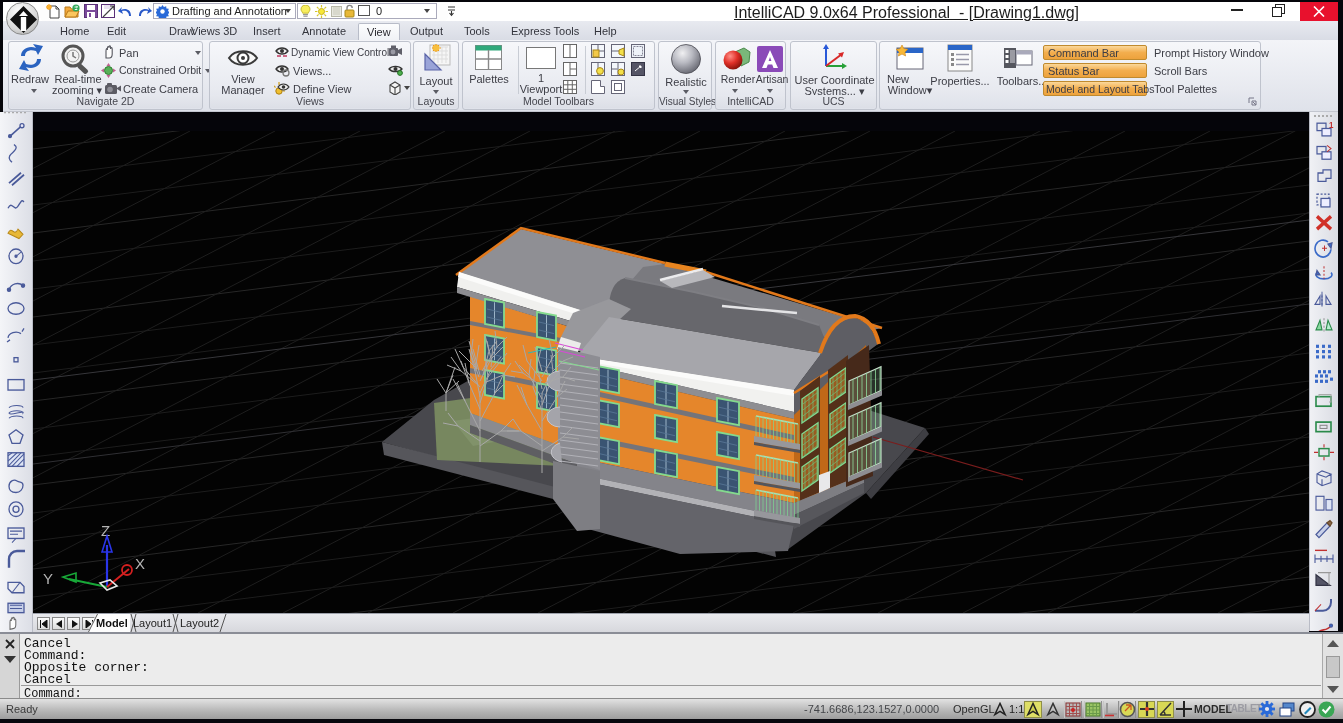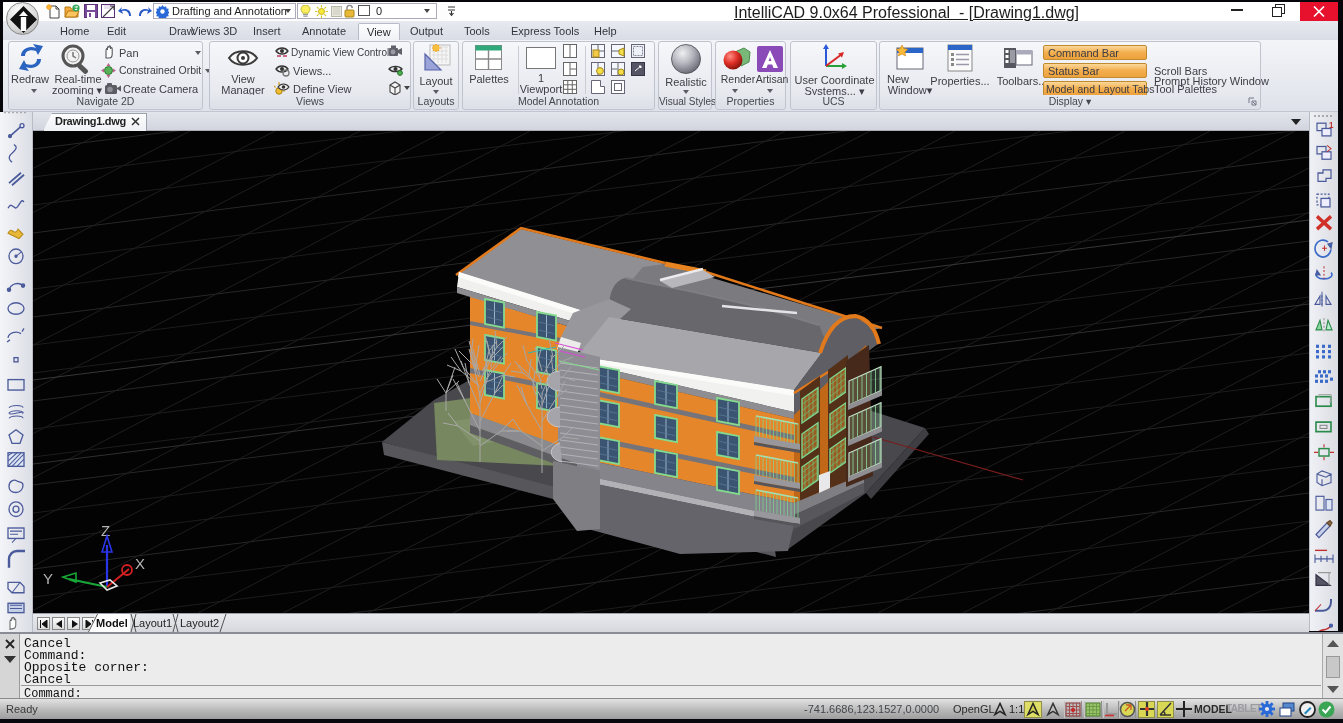--- a/index.html
+++ b/index.html
@@ -291,21 +291,21 @@
           <rect x="3.5" y="3.5" width="7" height="7" fill="#fff" stroke="#667"></rect>
         </svg>
       <svg class="abs" style="left:168px;top:2px;" width="15" height="14" viewBox="0 0 15 14">
           <rect x="0.5" y="0.5" width="13" height="13" fill="#eef2f8" stroke="#667"></rect>
           <rect x="2.5" y="2.5" width="9" height="9" fill="none" stroke="#889" stroke-dasharray="2 1"></rect>
         </svg>
       <svg class="abs" style="left:168px;top:20px;" width="15" height="14" viewBox="0 0 15 14">
           <rect x="0.5" y="0.5" width="13" height="13" fill="#556" stroke="#334"></rect>
           <path d="M4 9 l6-5 M10 4 l-2 0 l2 2 z" stroke="#fff" fill="#fff"></path>
         </svg>
-      <div class="plabel">Model Annotation</div>
+      <div class="plabel">Model Toolbars</div>
     </div>
 
     <div class="panel" style="left:655px;width:54px;">
       <svg class="abs" style="left:11px;top:1px;" width="32" height="32" viewBox="0 0 32 32">
         <defs>
             <radialGradient id="sph" cx="38%" cy="30%" r="75%">
               <stop offset="0%" stop-color="#f0f0f2"></stop>
               <stop offset="45%" stop-color="#b9bac2"></stop>
               <stop offset="100%" stop-color="#63646e"></stop>
             </radialGradient>
@@ -330,21 +330,21 @@
         <circle cx="10" cy="15" r="9.5" fill="url(#rsp)"></circle>
       </svg>
       <div class="btxt" style="left:2px;top:31px;width:40px;text-align:center;font-size:10.5px;">Render</div>
       <div class="arr" style="left:16px;top:47px;"></div>
       <svg class="abs" style="left:41px;top:4px;" width="26" height="26" viewBox="0 0 26 26">
         <rect x="0" y="0" width="26" height="26" rx="2" fill="#8a4ab8"></rect>
         <path d="M13 4 L21 22 h-4.5 l-1.3-3.4 h-4.4 L9.5 22 H5 Z M13 11 l-1.4 4h2.8 z" fill="#fff"></path>
       </svg>
       <div class="btxt" style="left:38px;top:31px;width:36px;text-align:center;font-size:10.5px;">Artisan</div>
       <div class="arr" style="left:51px;top:47px;"></div>
-      <div class="plabel">Properties</div>
+      <div class="plabel">IntelliCAD</div>
     </div>
 
     <div class="panel" style="left:787px;width:87px;">
       <svg class="abs" style="left:29px;top:2px;" width="30" height="29" viewBox="0 0 30 29">
         <path d="M6 2 v20" stroke="#2858d8" stroke-width="2"></path>
           <path d="M6 0 l-3 5 h6 z" fill="#2858d8"></path>
         <path d="M6 22 h18" stroke="#28a038" stroke-width="2"></path>
           <path d="M27 22 l-5-3 v6 z" fill="#28a038"></path>
         <path d="M6 22 L22 10" stroke="#d82828" stroke-width="2"></path>
           <path d="M24 8 l-6 1.5 4 4 z" fill="#d82828"></path>
@@ -382,38 +382,29 @@
         <rect x="13" y="6" width="16" height="14" fill="#fff" stroke="#667"></rect>
           <rect x="13" y="6" width="16" height="3.5" fill="#aab"></rect>
       </svg>
       <div class="btxt" style="left:112px;top:33px;width:60px;text-align:center;">Toolbars...</div>
       <div class="abs" style="left:163px;top:3px;width:104px;height:15px;background:linear-gradient(#fbd89a,#f3ae4e 50%,#eda23c);border:1px solid #c08a2e;border-radius:2px;"></div>
       <div class="btxt" style="left:168px;top:5px;">Command Bar</div>
       <div class="abs" style="left:163px;top:21px;width:104px;height:15px;background:linear-gradient(#fbd89a,#f3ae4e 50%,#eda23c);border:1px solid #c08a2e;border-radius:2px;"></div>
       <div class="btxt" style="left:168px;top:23px;">Status Bar</div>
       <div class="abs" style="left:163px;top:39px;width:104px;height:15px;background:linear-gradient(#fbd89a,#f3ae4e 50%,#eda23c);border:1px solid #c08a2e;border-radius:2px;"></div>
       <div class="btxt" style="left:166px;top:41px;font-size:10.5px;">Model and Layout Tabs</div>
-      <div class="btxt" style="left:274px;top:5px;margin-top:28px;">Prompt History Window</div>
+      <div class="btxt" style="left:274px;top:5px;">Prompt History Window</div>
       <div class="btxt" style="left:274px;top:23px;">Scroll Bars</div>
       <div class="btxt" style="left:274px;top:41px;">Tool Palettes</div>
-      <div class="plabel">Display ▾</div>
       <svg class="abs" style="left:368px;bottom:2px;" width="10" height="10" viewBox="0 0 10 10">
           <path d="M1 1 h5 M1 1 v5 M4 4 h4 v4 h-4 z M8 8 l-3-3" stroke="#778" fill="none"></path>
         </svg>
     </div>
   </div>
 
-  <div class="abs" id="doctabs">
-    <div class="abs" style="left:10px;top:1px;width:104px;height:18px;background:linear-gradient(#fdfdfe,#eef0f4);border:1px solid #9aa0ac;border-bottom:none;clip-path:polygon(9px 0, 100% 0, 100% 100%, 0 100%);"></div>
-    <div class="abs" style="left:22px;top:3px;font-size:11px;font-weight:bold;color:#222;letter-spacing:-0.3px;">Drawing1.dwg</div>
-    <svg class="abs" style="left:98px;top:5px;" width="9" height="9" viewBox="0 0 9 9">
-        <path d="M1 1 L8 8 M8 1 L1 8" stroke="#333" stroke-width="1.5"></path>
-      </svg>
-    <div class="abs" style="left:1258px;top:7px;width:0;height:0;border-left:5px solid transparent;border-right:5px solid transparent;border-top:6px solid #222;"></div>
-  </div>
 
   <div class="abs" id="lefttb">
     <svg width="33" height="520" viewBox="0 0 33 520">
       <g fill="none" stroke="#4a5a9a" stroke-width="1.3" transform="translate(0,-2) scale(1,1.045)">
         <path d="M4 2 h24" stroke="#aaa" stroke-dasharray="2 2" stroke-width="2"></path>
         <path d="M9 26 L23 14" stroke-width="1.6"></path>
           <circle cx="22" cy="15" r="2" fill="#e8e8f8"></circle>
           <circle cx="10" cy="25" r="1.4" fill="#4a5a9a"></circle>
         <path d="M10 48 c-4-6 8-8 6-13 M10 48 l2 2 M16 35 l-2-2"></path>
         <path d="M9 70 l12-10 M12 72 l12-10" stroke-width="1.8"></path>

